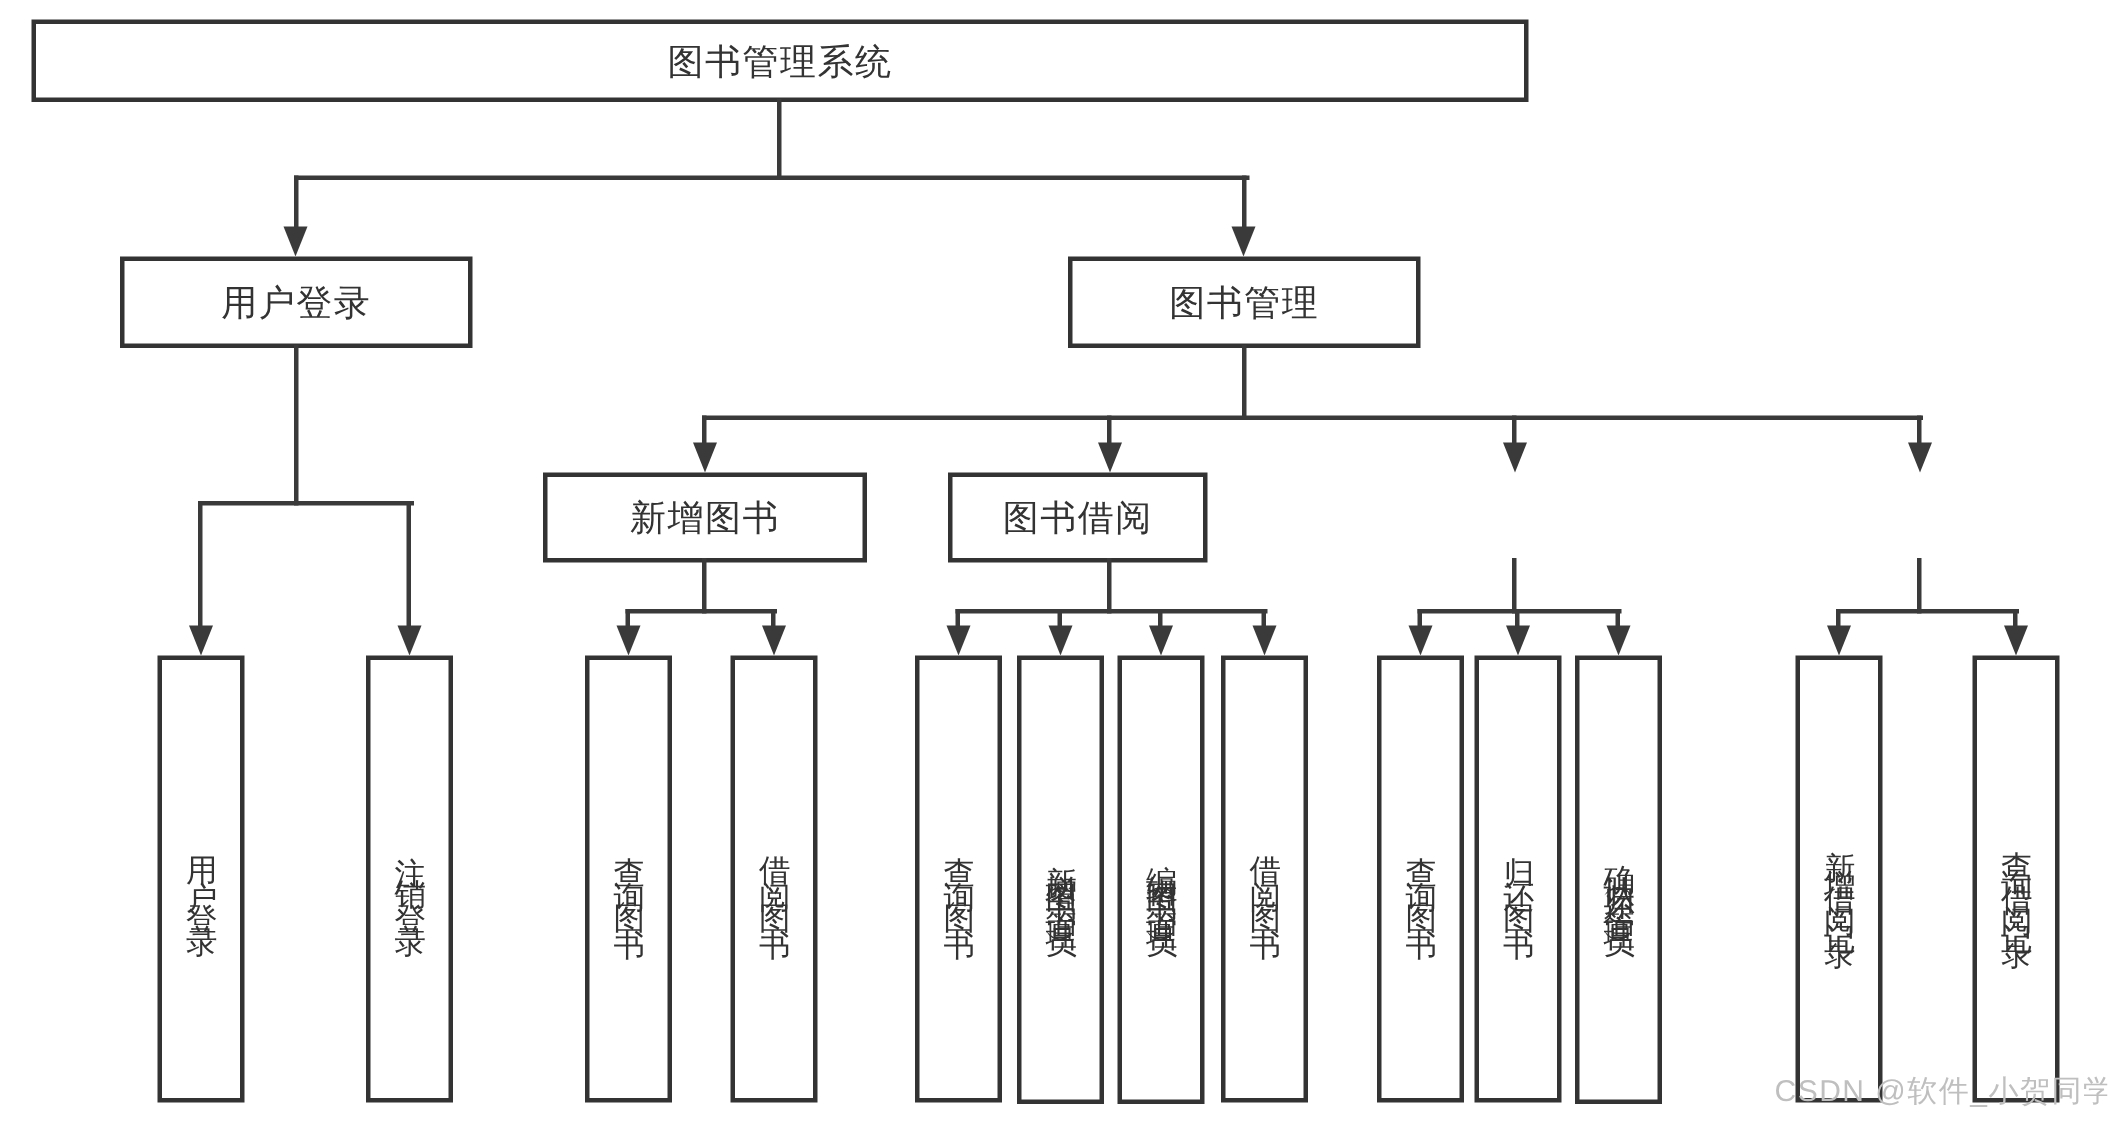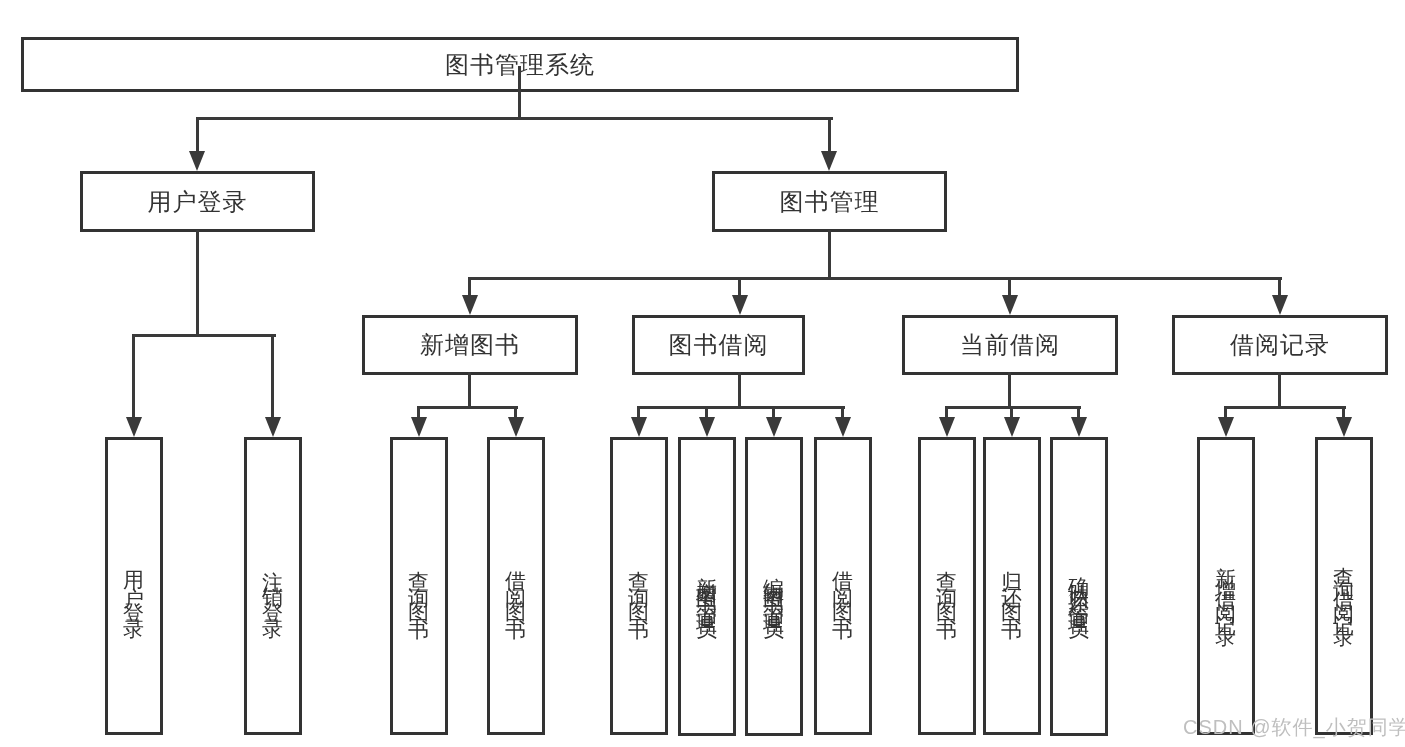--- a/index.html
+++ b/index.html
@@ -33,21 +33,21 @@
   .watermark{
     position:absolute;left:1183px;top:714px;font-size:20px;
     color:var(--watermark);letter-spacing:1px;z-index:10;white-space:nowrap;
   }
 </style>
 </head>
 <body>
 
 <div class="canvas">
 
-  <div class="box" style="left:21px;top:13px;width:998px;height:55px;margin-top:24px;">
+  <div class="box" style="left:21px;top:13px;width:998px;height:55px;">
     <span>图书管理系统</span>
   </div>
 
   <div>
     <div class="lv" style="left:518px;top:66px;height:54px;"></div>
     <div class="lh" style="left:196px;top:117px;width:637px;"></div>
     <div class="lv" style="left:196px;top:117px;height:36px;"></div>
     <div class="ah" style="left:189px;top:151px;"></div>
     <div class="lv" style="left:828px;top:117px;height:36px;"></div>
     <div class="ah" style="left:821px;top:151px;"></div>
@@ -80,26 +80,20 @@
     <div class="ah" style="left:1002px;top:295px;"></div>
     <div class="lv" style="left:1278px;top:277px;height:20px;"></div>
     <div class="ah" style="left:1272px;top:295px;"></div>
   </div>
 
   <div class="box" style="left:362px;top:315px;width:216px;height:60px;">
     <span>新增图书</span>
   </div>
   <div class="box" style="left:632px;top:315px;width:173px;height:60px;">
     <span>图书借阅</span>
-  </div>
-  <div class="box" style="left:902px;top:315px;width:216px;height:60px;">
-    <span>当前借阅</span>
-  </div>
-  <div class="box" style="left:1172px;top:315px;width:216px;height:60px;">
-    <span>借阅记录</span>
   </div>
 
   <div>
     <div class="lv" style="left:468px;top:372px;height:37px;"></div>
     <div class="lh" style="left:417px;top:406px;width:101px;"></div>
     <div class="lv" style="left:417px;top:406px;height:14px;"></div>
     <div class="ah" style="left:411px;top:417px;"></div>
     <div class="lv" style="left:514px;top:406px;height:14px;"></div>
     <div class="ah" style="left:508px;top:417px;"></div>
   </div>

